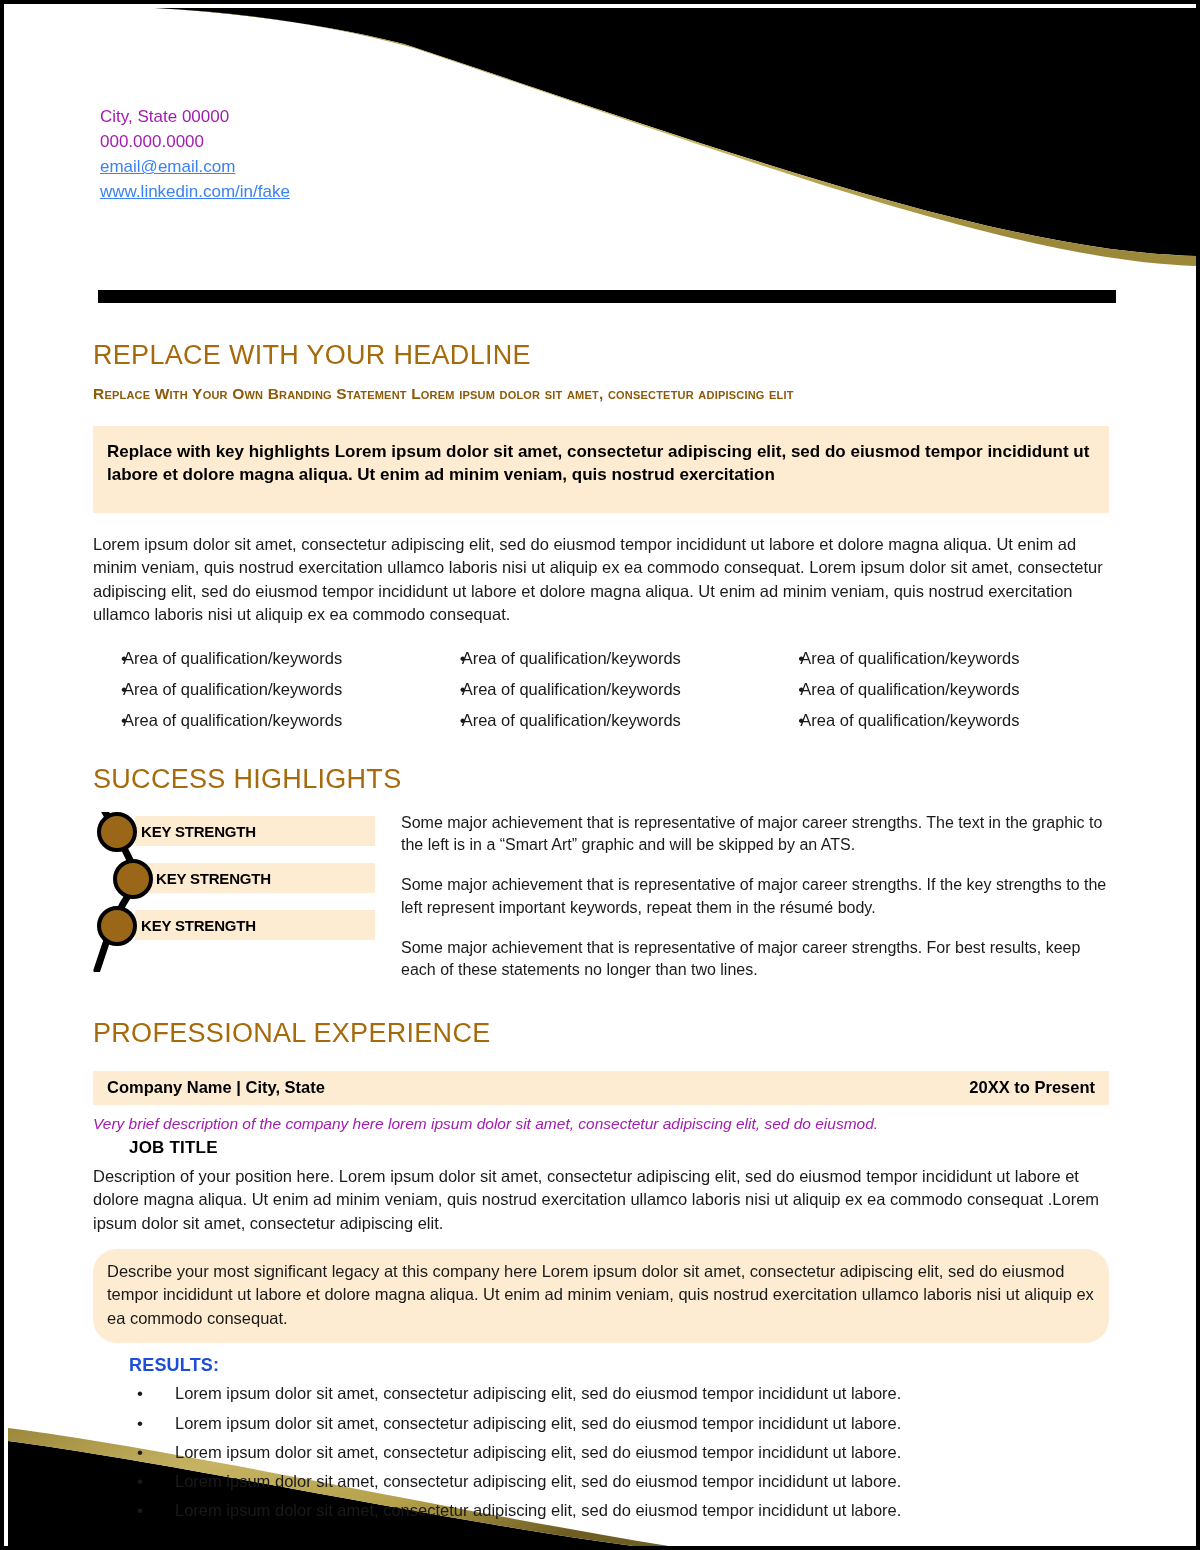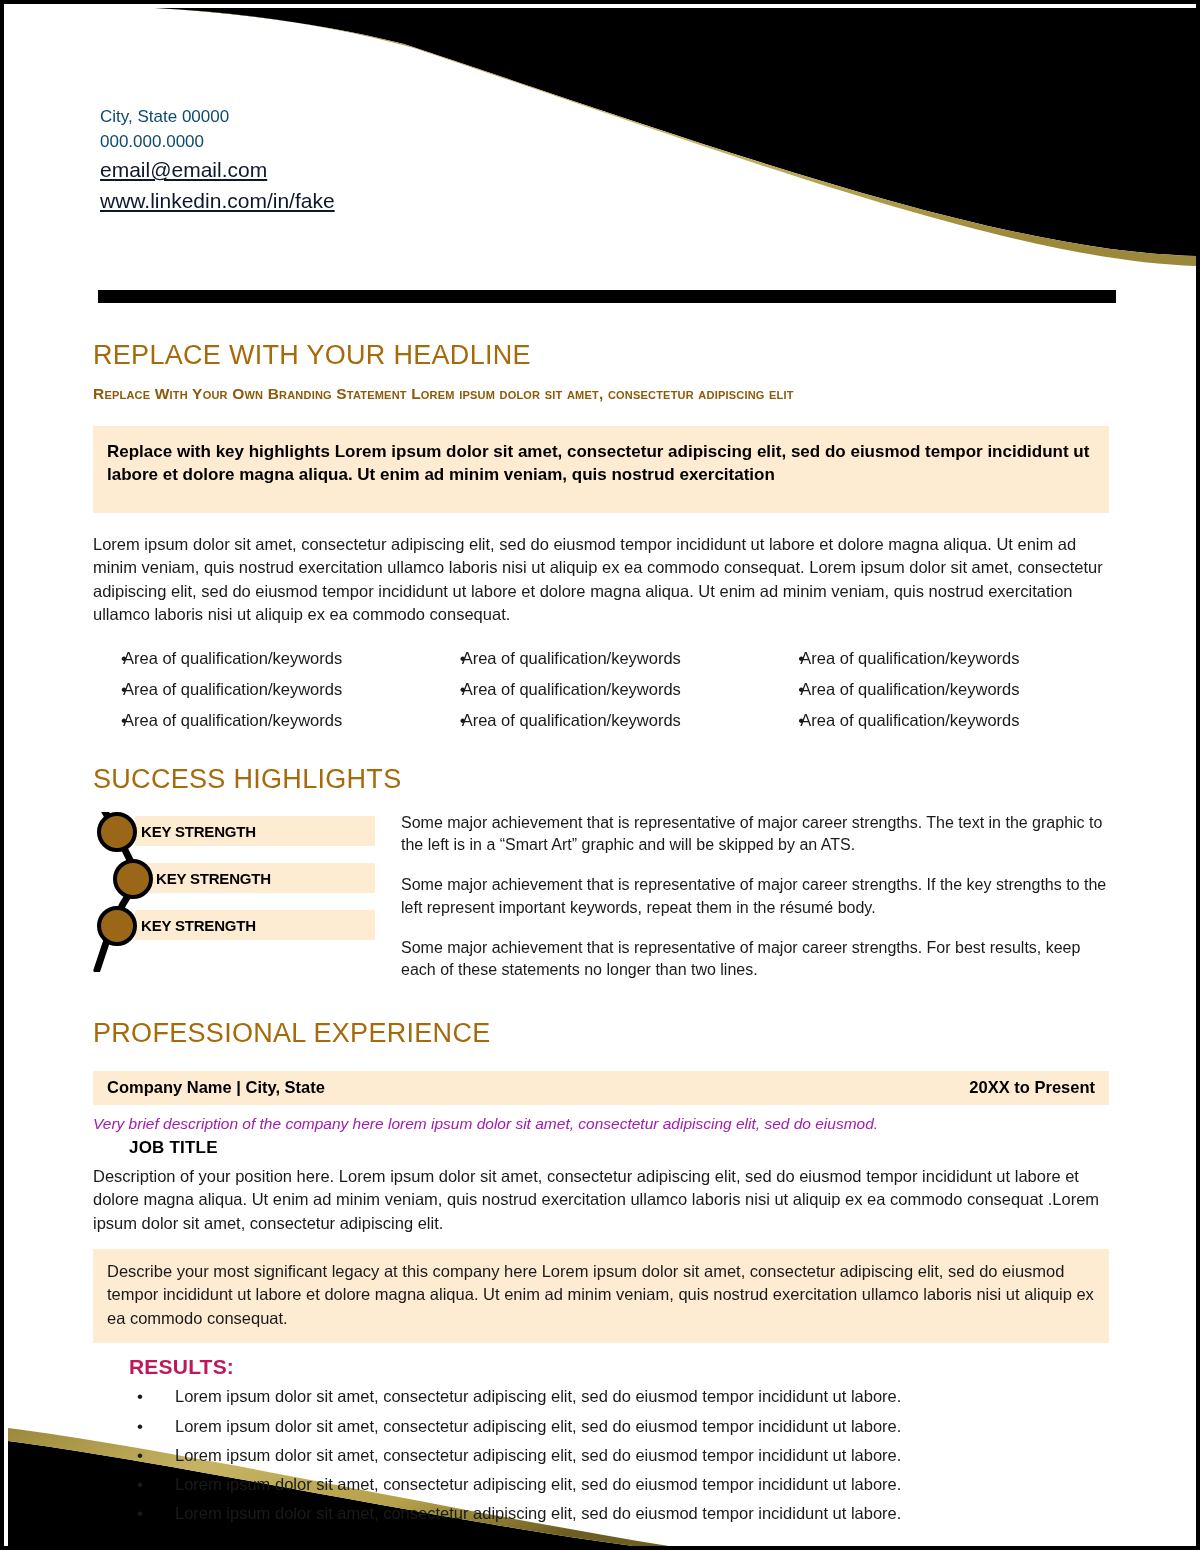--- a/index.html
+++ b/index.html
@@ -34,26 +34,26 @@
   .name {
     font-size:42px;
     font-weight:bold;
     color:#A66A0A;
     letter-spacing:0.5px;
     line-height:1.05;
     white-space:nowrap;
   }
   .contact-line {
     font-size:17px;
-    color:#0c4a6e;
+    color:#a21caf;
     line-height:1.48;
   }
   .contact-link {
-    font-size:21px;
-    color:#0f172a;
+    font-size:17px;
+    color:#3b82f6;
     text-decoration:underline;
     line-height:1.48;
     display:block;
     width:max-content;
   }
 
   
   .rule-black {
     position:absolute;
     left:94px; top:286px;
@@ -217,33 +217,34 @@
     margin-top:7px;
     font-size:16.5px;
     color:#1a1a1a;
     line-height:1.43;
   }
 
   .legacy-box {
     margin-top:13px;
     background:#FDEBD2;
     padding:11px 14px 13px 14px;
+    border-radius:24px;
   }
   .legacy-box p {
     font-size:16.5px;
     color:#1a1a1a;
     line-height:1.43;
   }
 
   .results-label {
     margin-top:12px;
     margin-left:36px;
-    font-size:21px;
-    font-weight:bold;
-    color:#be185d;
+    font-size:18px;
+    font-weight:bold;
+    color:#1d4ed8;
     letter-spacing:0.2px;
   }
 
   .results-list { margin-top:3px; }
   .res-item {
     display:flex;
     align-items:baseline;
     font-size:16.5px;
     color:#1a1a1a;
     line-height:1.72;

